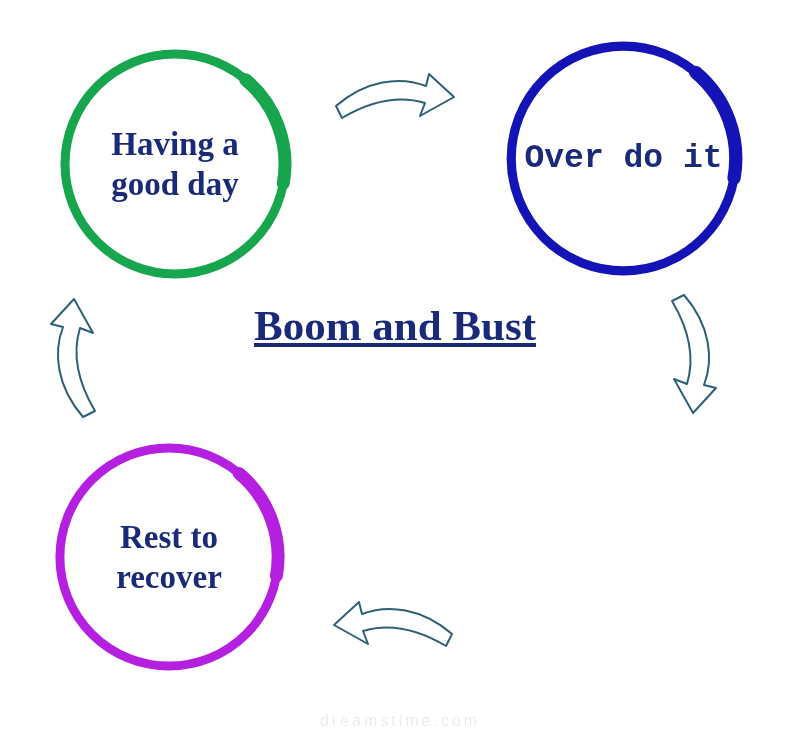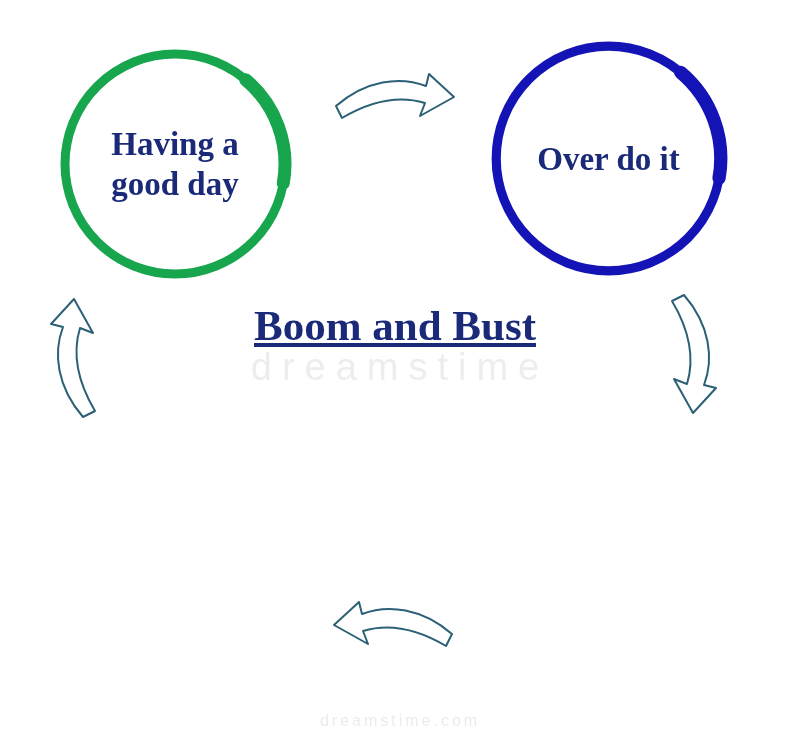--- a/index.html
+++ b/index.html
@@ -27,21 +27,21 @@
     position: absolute;
     left: 50%; top: 50%;
     transform: translate(-50%, -50%);
     text-align: center;
     font-weight: bold;
     font-size: 33px;
     line-height: 1.22;
     color: #1a2a78;
   }
   .node-green  { left: 55px;  top: 44px;  width: 240px; height: 240px; }
-  .node-blue   { left: 486px; top: 36px;  width: 245px; height: 245px; }
+  .node-blue   { left: 501px; top: 36px;  width: 245px; height: 245px; font-family: Liberation Mono, monospace; }
   .node-red    { left: 512px; top: 435px; width: 235px; height: 235px; }
   .node-purple { left: 50px;  top: 438px; width: 238px; height: 238px; }
 
   .label-green  { width: 180px; }
   .label-blue   { width: 230px; }
   .label-red    { width: 185px; }
   .label-purple { width: 165px; }
 
   .arrow {
     position: absolute;
@@ -85,21 +85,20 @@
     line-height: 56px;
     color: #1a2a78;
     text-decoration: underline;
   }
 </style>
 </head>
 <body>
 
 <div class="canvas">
 
-  <div class="watermark-center">dreamstime</div>
   <div class="watermark-bottom">dreamstime.com</div>
 
   <div class="title">
     <div>Boom and Bust</div>
   </div>
 
   <div class="node node-green">
     <svg viewBox="0 0 240 240">
       <circle cx="120" cy="120" r="110" fill="none" stroke-width="9" stroke="#17a54d"></circle>
       <path d="M190.7 35.7 A110 110 0 0 1 228.3 139.1" fill="none" stroke-width="13" stroke-linecap="round" stroke="#17a54d"></path>
@@ -109,20 +108,27 @@
 
   <div class="node node-blue">
     <svg viewBox="0 0 240 240">
       <circle cx="120" cy="120" r="110" fill="none" stroke-width="9" stroke="#1413b6"></circle>
       <path d="M190.7 35.7 A110 110 0 0 1 228.3 139.1" fill="none" stroke-width="13" stroke-linecap="round" stroke="#1413b6"></path>
     </svg>
     <div class="label label-blue">Over do it</div>
   </div>
 
 
+  <div class="node node-purple">
+    <svg viewBox="0 0 240 240">
+      <circle cx="120" cy="120" r="110" fill="none" stroke-width="9" stroke="#b41fe0"></circle>
+      <path d="M190.7 35.7 A110 110 0 0 1 228.3 139.1" fill="none" stroke-width="13" stroke-linecap="round" stroke="#b41fe0"></path>
+    </svg>
+    <div class="label label-purple">Rest to recover</div>
+  </div>
 
   <svg class="arrow arrow-top" viewBox="0 0 130 60">
     <path d="M8 36 C38 10 72 6 98 16 L101 4 L126 27 L92 46 L97 33 C74 26 46 29 14 48 Z" fill="#ffffff" stroke="#2c6076" stroke-width="2" stroke-linejoin="round"></path>
   </svg>
 
   <svg class="arrow arrow-right" viewBox="0 0 130 60">
     <path d="M8 36 C38 10 72 6 98 16 L101 4 L126 27 L92 46 L97 33 C74 26 46 29 14 48 Z" fill="#ffffff" stroke="#2c6076" stroke-width="2" stroke-linejoin="round"></path>
   </svg>
 
   <svg class="arrow arrow-bottom" viewBox="0 0 130 60">

